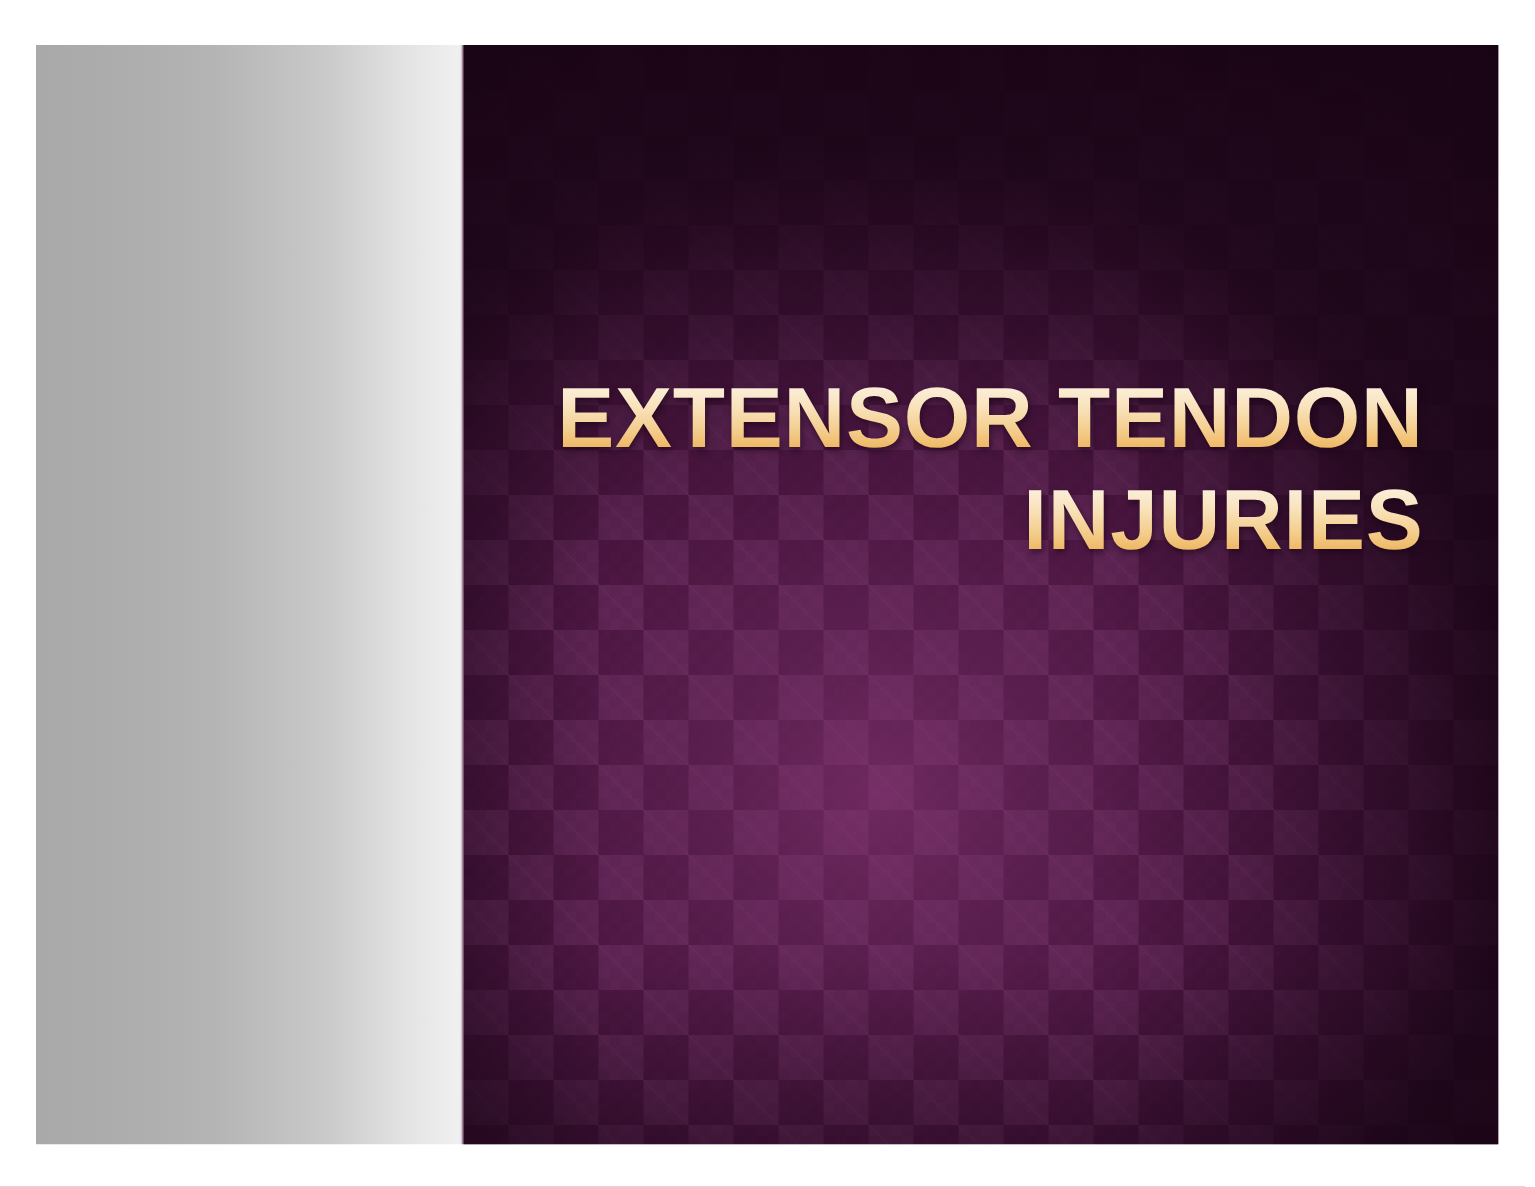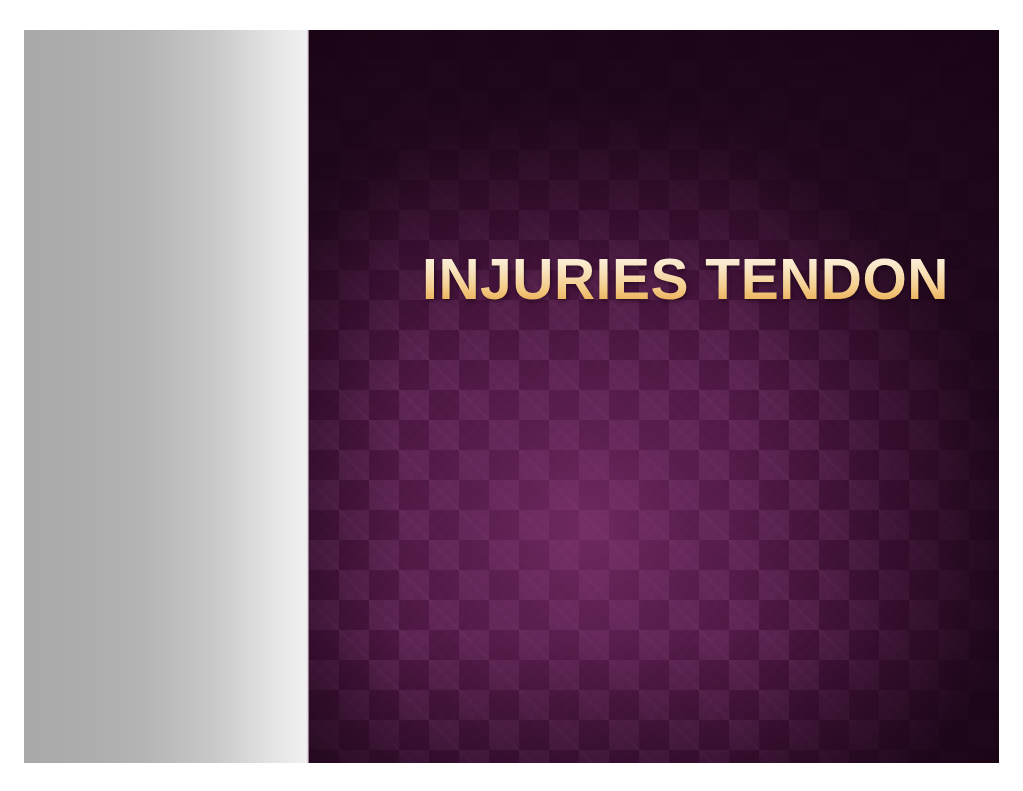--- a/index.html
+++ b/index.html
@@ -194,18 +194,19 @@
 
       <div class="vignette"></div>
 
       <div class="vignette-top"></div>
 
       <div class="vignette-sides"></div>
 
       <div class="vignette-bottom"></div>
 
       <div class="title-block">
-        <span class="title-line">INJURIES TENDON</span>
+        <span class="title-line">EXTENSOR TENDON</span>
+        <span class="title-line">INJURIES</span>
       </div>
 
     </div>
   </div>
 </div>
 
 </body></html>

